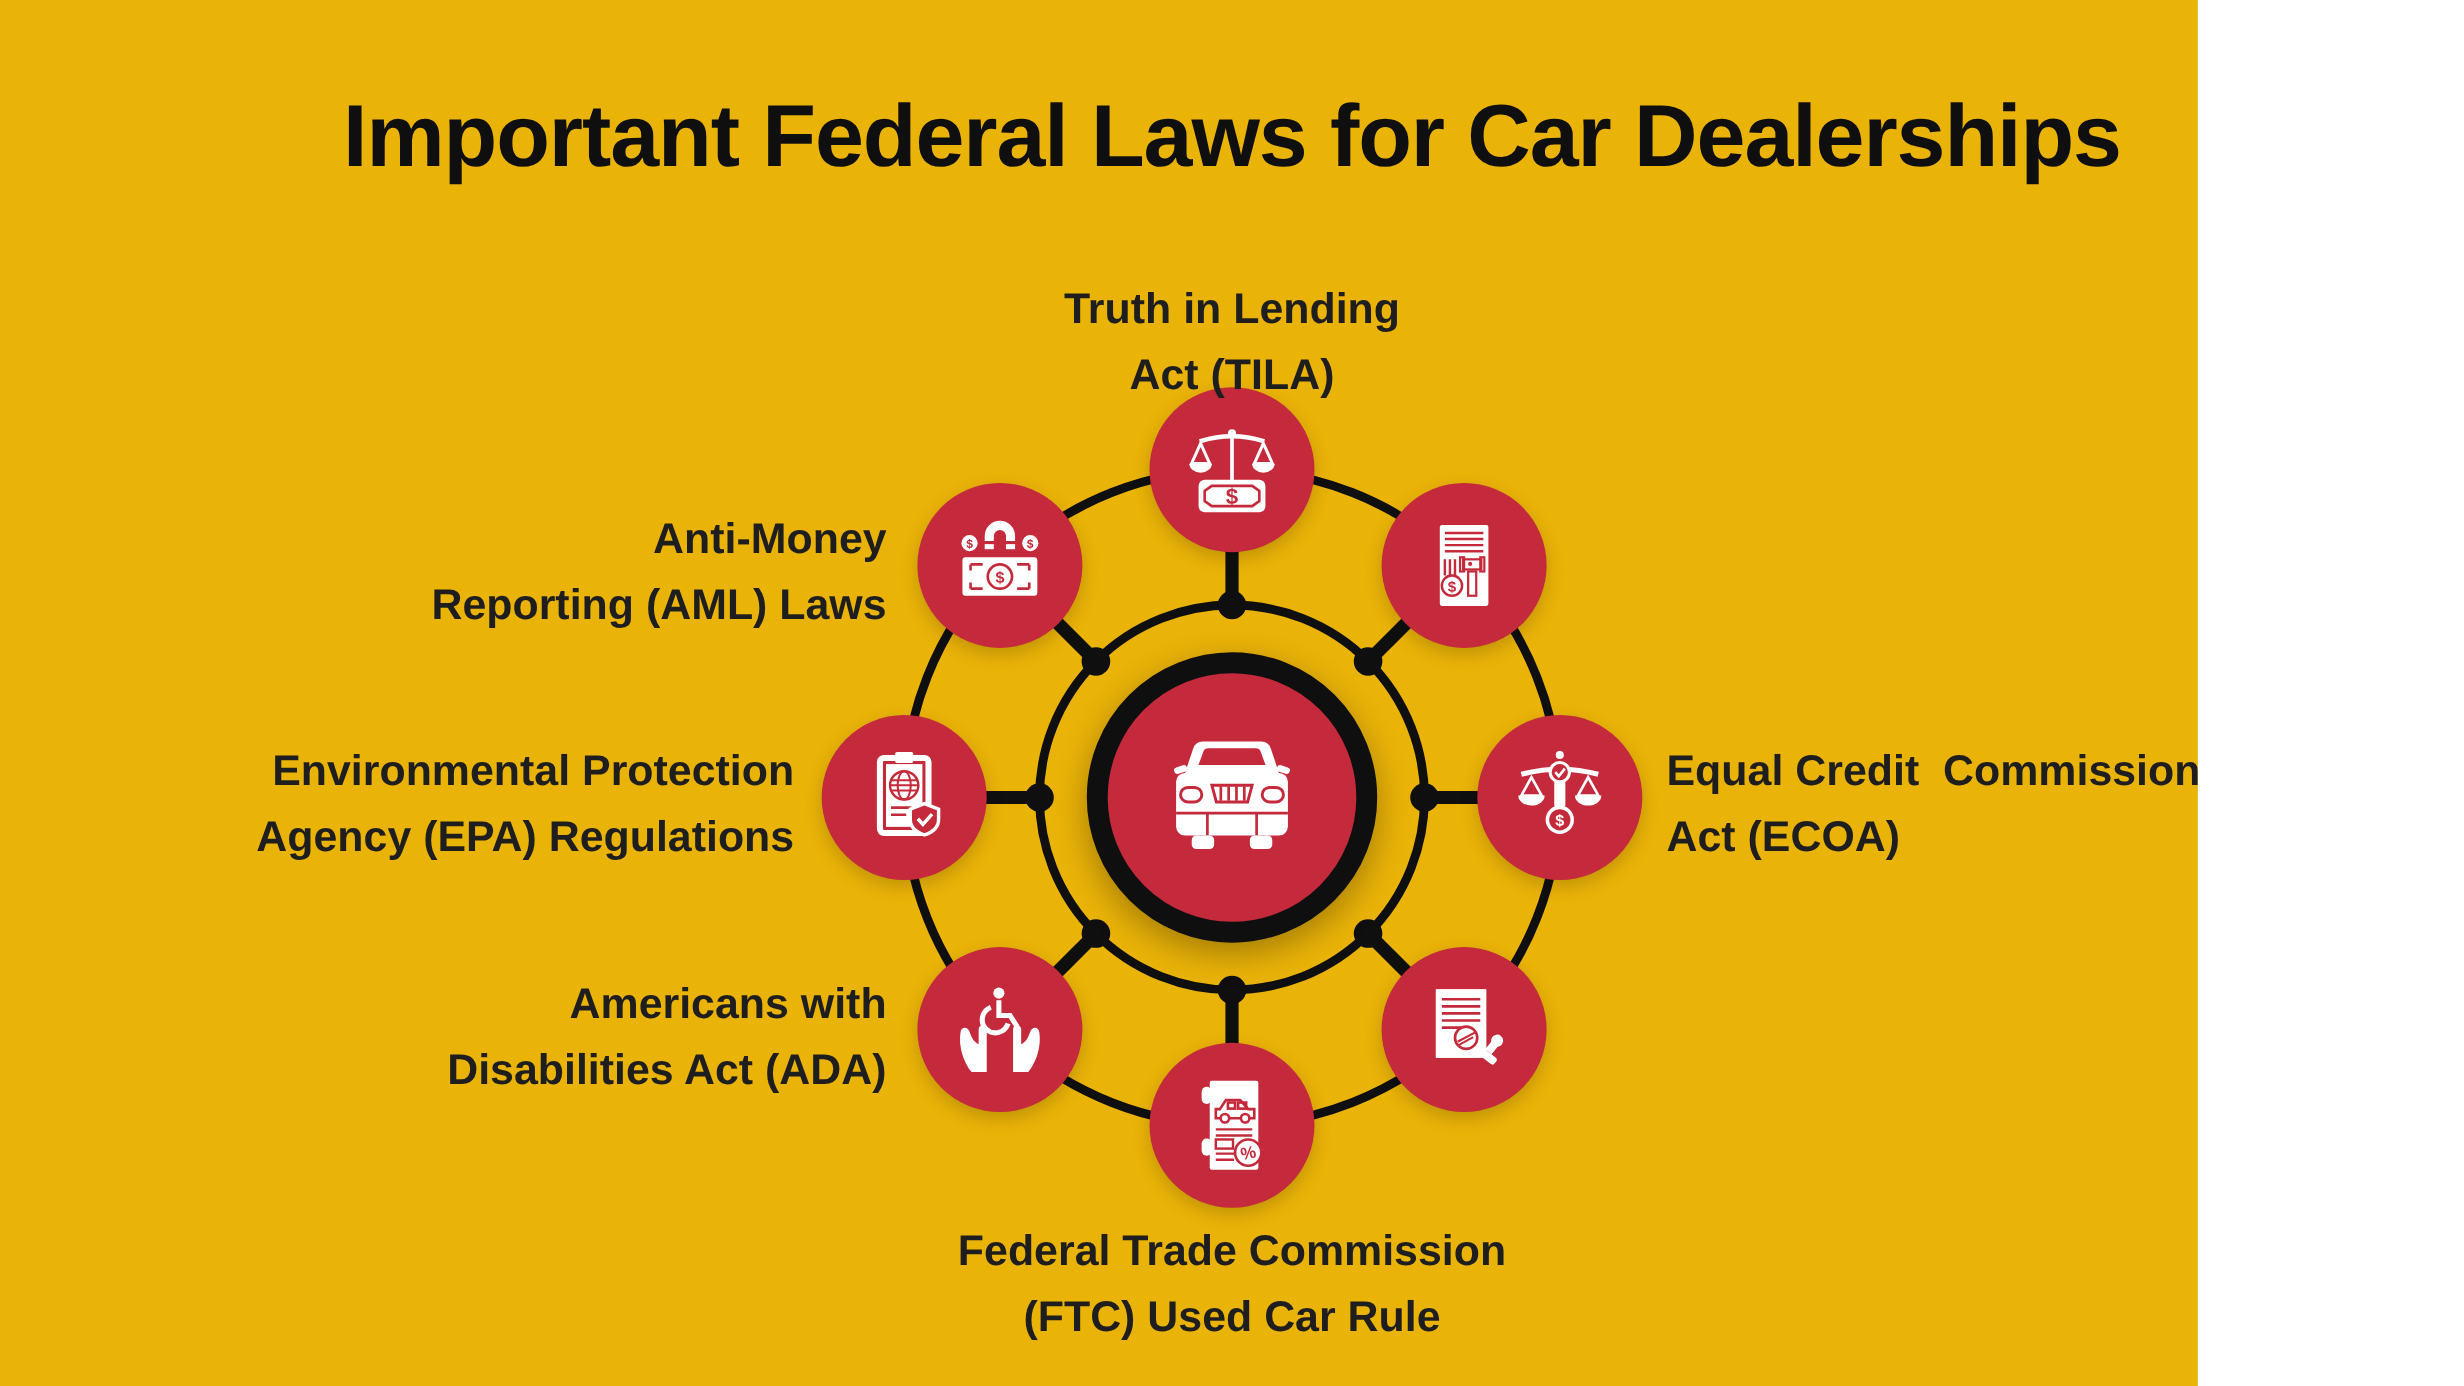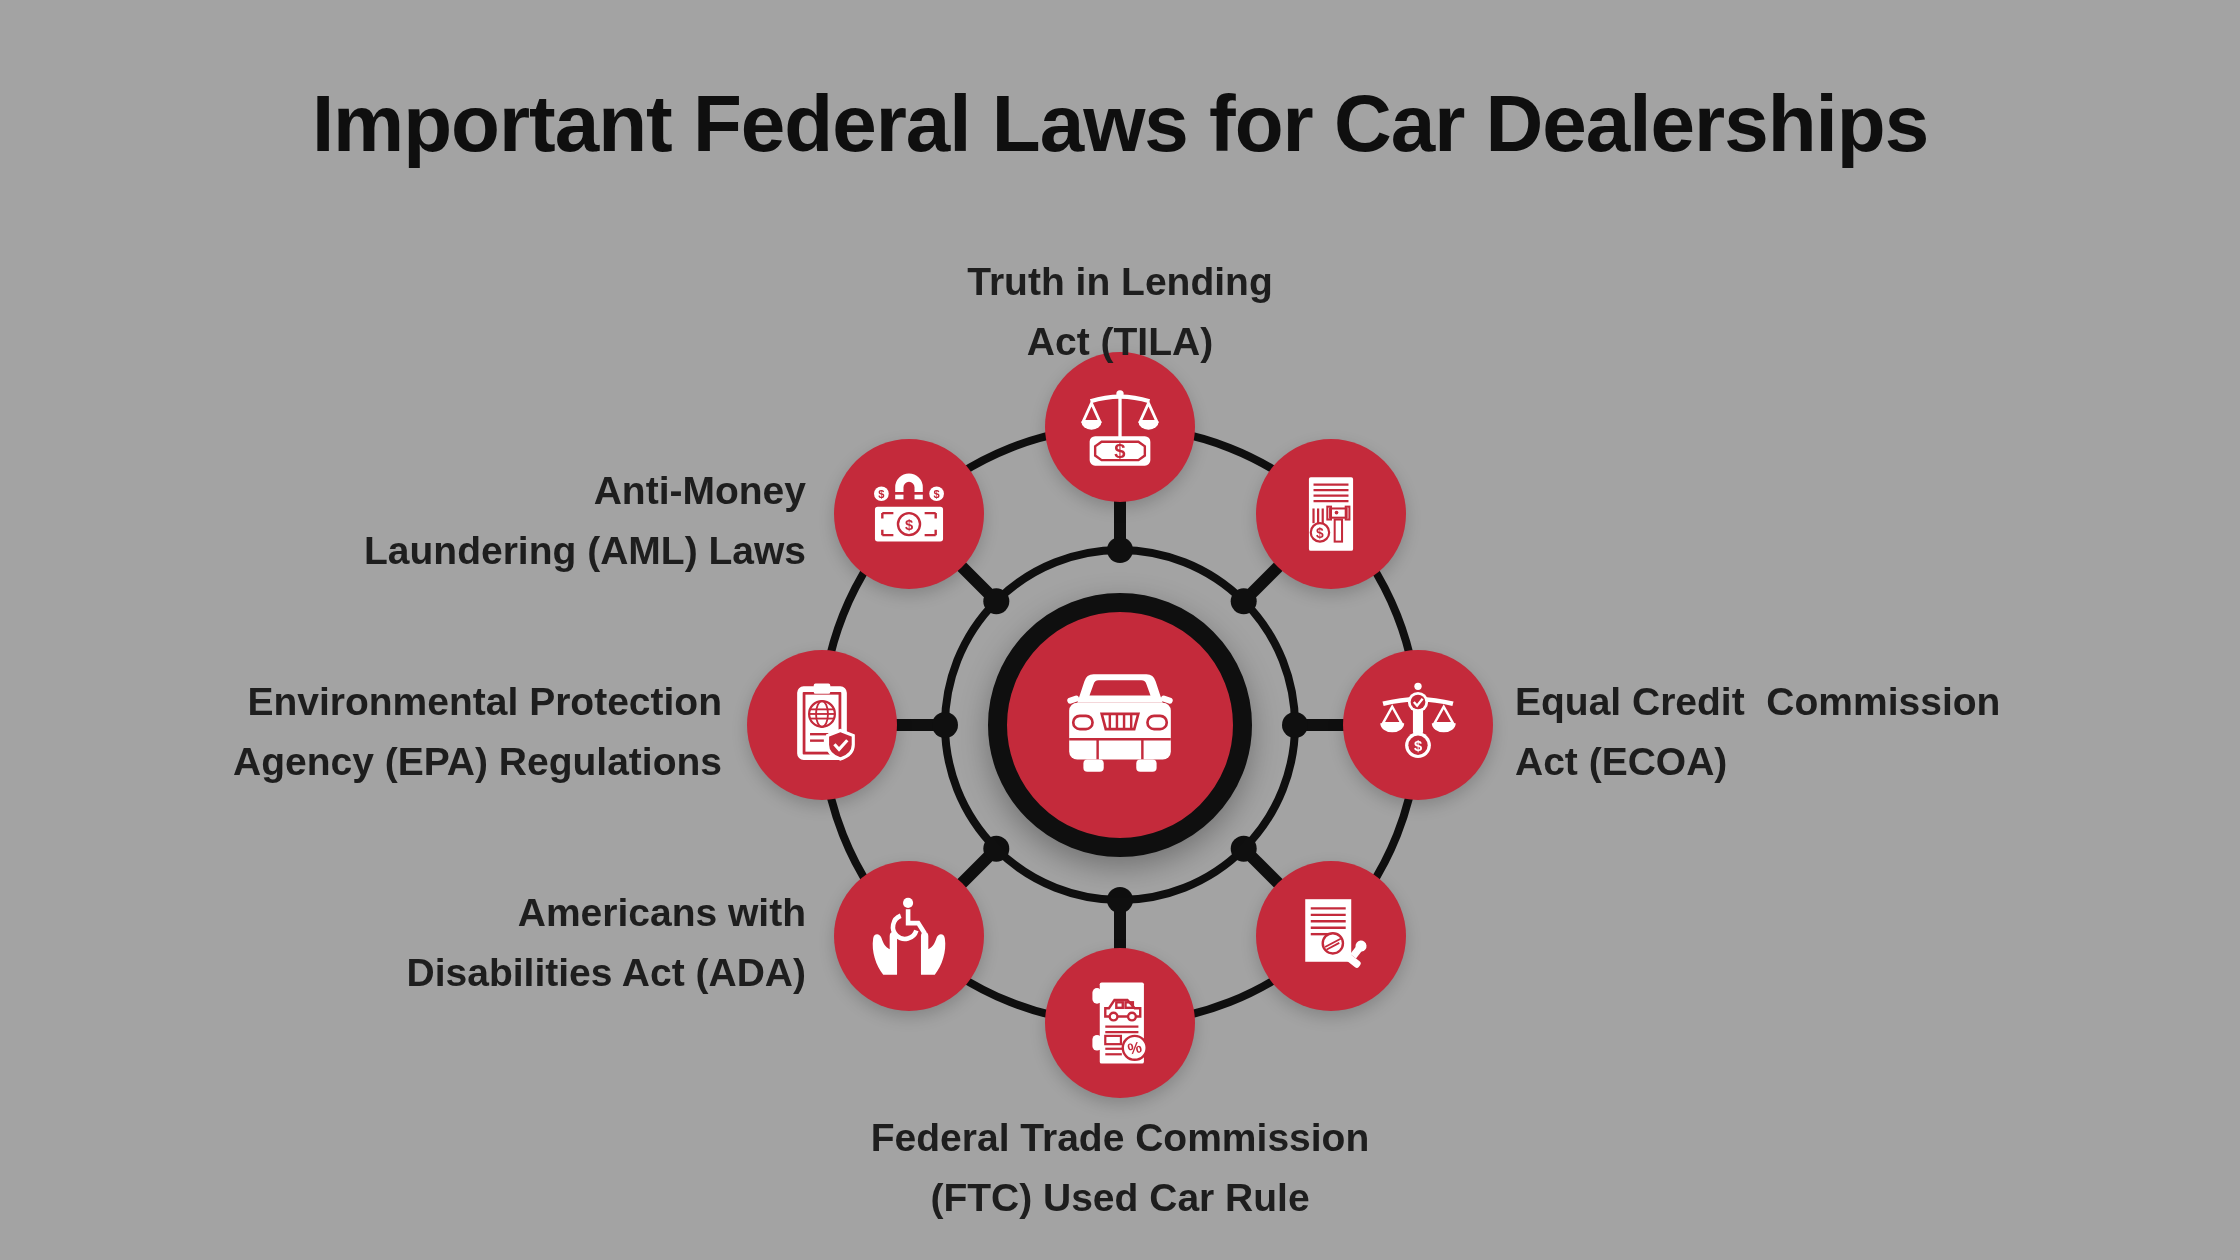--- a/index.html
+++ b/index.html
@@ -1,17 +1,17 @@
 <!DOCTYPE html>
 <html><head>
 <meta charset="utf-8">
 <style>
   html,body{margin:0;padding:0;background:#ffffff;}
   .canvas{
-    position:relative;width:2240px;height:1260px;background:#a3a3a3;overflow:hidden;
+    position:relative;width:1998px;height:1260px;background:#eab308;overflow:hidden;
     font-family:"Liberation Sans","DejaVu Sans",sans-serif;
   }
   .title{
     position:absolute;left:0;top:78px;width:2240px;margin:0;
     text-align:center;font-size:80px;font-weight:800;letter-spacing:-1px;color:#0f0f0f;
   }
   .rings{position:absolute;left:740px;top:345px;width:760px;height:760px;}
   .center-hub{
     position:absolute;left:988px;top:593px;width:226px;height:226px;
     background:#C42A3B;border:19px solid #0f0f0f;border-radius:50%;
@@ -256,15 +256,15 @@
 Act (TILA)</div>
   <div class="label al-l lab-ecoa">Equal Credit  Commission
 Act (ECOA)</div>
   <div class="label al-c lab-ftc">Federal Trade Commission
 (FTC) Used Car Rule</div>
   <div class="label al-r lab-epa">Environmental Protection
 Agency (EPA) Regulations</div>
   <div class="label al-r lab-ada">Americans with
 Disabilities Act (ADA)</div>
   <div class="label al-r lab-aml">Anti-Money
-Laundering (AML) Laws</div>
+Reporting (AML) Laws</div>
 
 </div>
 
 </body></html>

